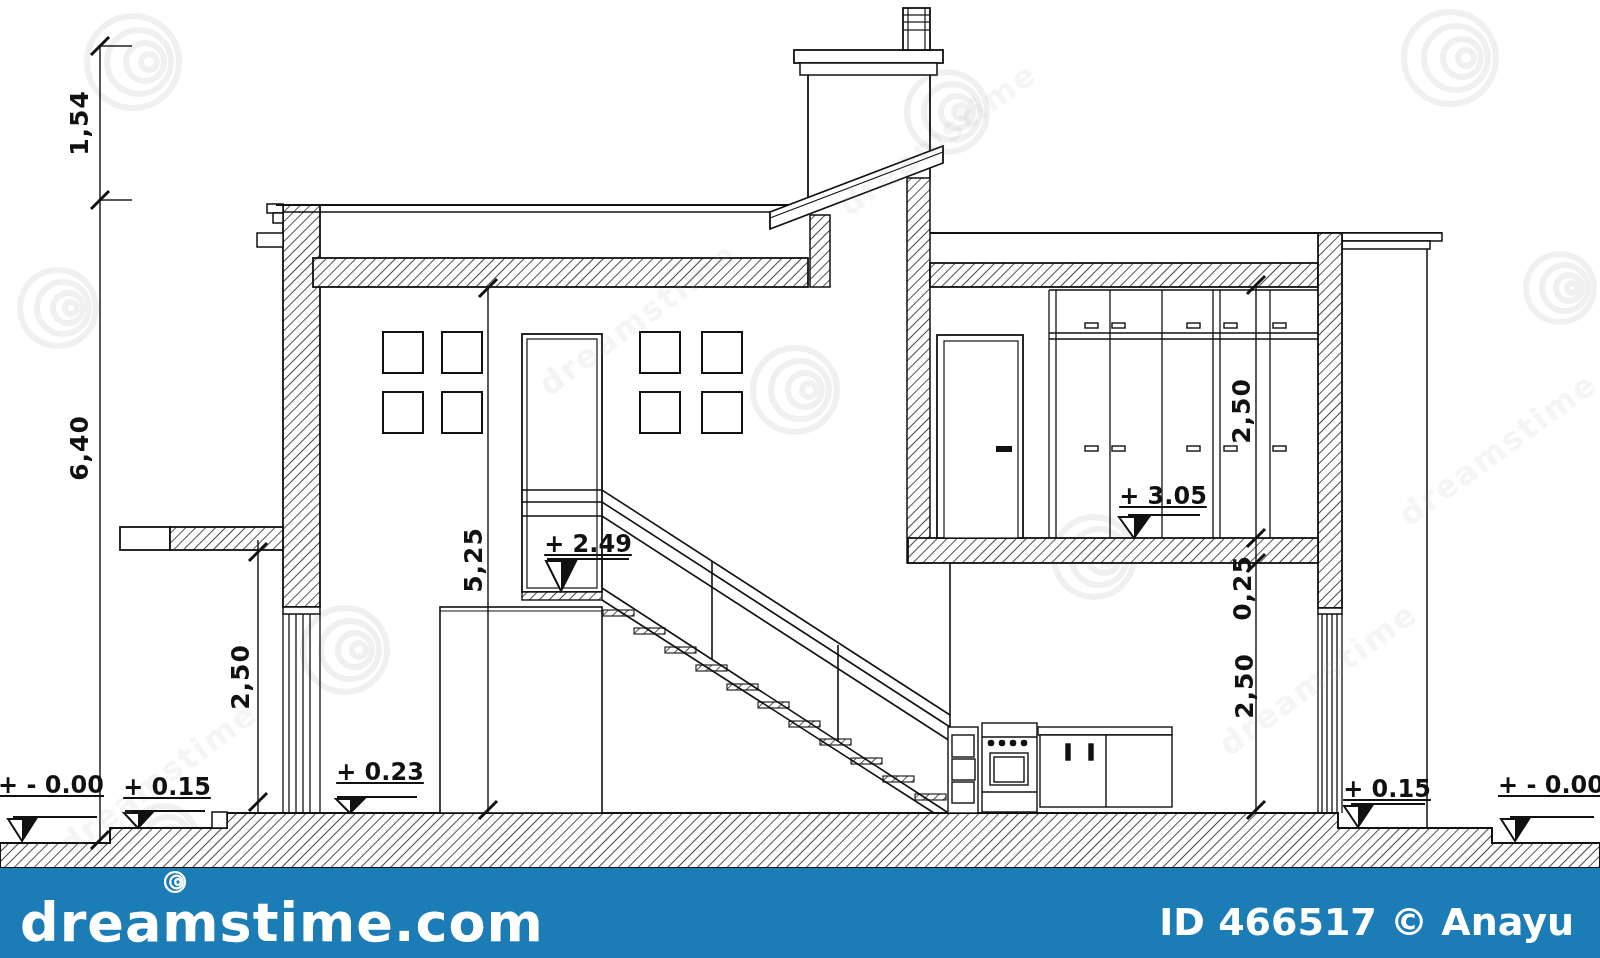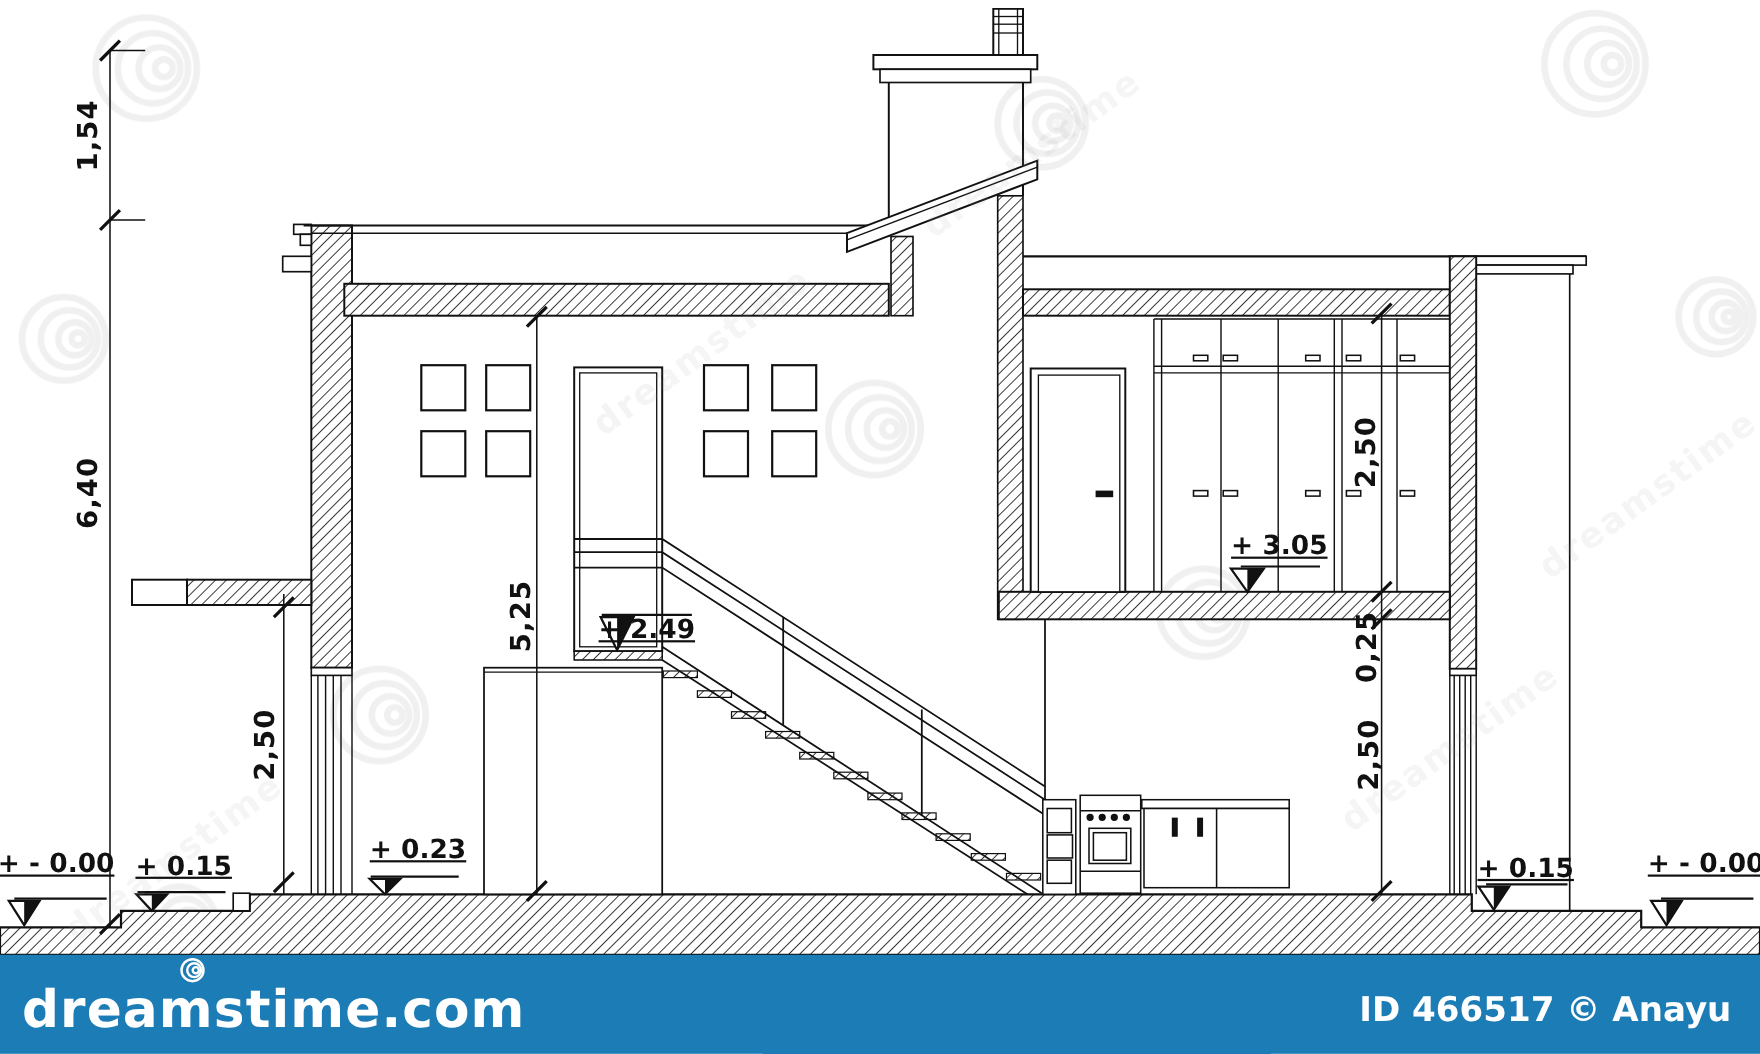--- a/index.html
+++ b/index.html
@@ -7,24 +7,24 @@
           font-family:"DejaVu Sans","Liberation Sans",sans-serif;}
   svg.draw{position:absolute;left:0;top:0;}
   .dim{position:absolute;width:120px;text-align:center;font-weight:bold;font-size:25px;color:#111;
        letter-spacing:1px;line-height:30px;}
   .vdim{transform:rotate(-90deg);}
   .lvl{position:absolute;width:140px;text-align:center;font-weight:bold;font-size:24px;color:#111;
        white-space:nowrap;line-height:28px;text-decoration:underline;}
   .wm-text{position:absolute;color:#9a9a9a;opacity:0.10;font-size:32px;font-weight:bold;
            transform:rotate(-36deg);letter-spacing:2px;pointer-events:none;}
   .bluebar{position:absolute;left:0;top:868px;width:1600px;height:90px;}
-  .logo{position:absolute;left:20px;top:891px;color:#fff;font-size:47px;font-weight:bold;
+  .logo{position:absolute;left:20px;top:891px;color:#fff;font-size:54px;font-weight:bold;
         letter-spacing:1px;}
   .logo-spiral{position:absolute;left:163px;top:869px;}
-  .credit{position:absolute;right:26px;top:900px;color:#fff;font-size:31px;font-weight:bold;}
+  .credit{position:absolute;right:26px;top:900px;color:#fff;font-size:38px;font-weight:bold;}
 </style>
 </head>
 <body>
 
 <div class="canvas">
 
   <svg class="draw" width="1600" height="958" viewBox="0 0 1600 958">
     <defs>
       <pattern id="hatch" width="7" height="7" patternUnits="userSpaceOnUse" patternTransform="rotate(45)">
         <rect width="7" height="7" fill="#ffffff"></rect>
@@ -326,21 +326,21 @@
   <div class="dim vdim" style="left:20px;top:433px;">6,40</div>
   <div class="dim vdim" style="left:181px;top:662px;">2,50</div>
   <div class="dim vdim" style="left:414px;top:545px;">5,25</div>
   <div class="dim vdim" style="left:1182px;top:396px;">2,50</div>
   <div class="dim vdim" style="left:1183px;top:573px;">0,25</div>
   <div class="dim vdim" style="left:1185px;top:671px;">2,50</div>
 
   <div class="lvl" style="left:-19px;top:771px;">+ - 0.00</div>
   <div class="lvl" style="left:97px;top:773px;">+ 0.15</div>
   <div class="lvl" style="left:310px;top:758px;">+ 0.23</div>
-  <div class="lvl" style="left:518px;top:558px;">+ 2.49</div>
+  <div class="lvl" style="left:518px;top:530px;">+ 2.49</div>
   <div class="lvl" style="left:1093px;top:482px;">+ 3.05</div>
   <div class="lvl" style="left:1317px;top:775px;">+ 0.15</div>
   <div class="lvl" style="left:1481px;top:771px;">+ - 0.00</div>
 
   <div class="bluebar" style="background: rgb(28, 124, 181);"></div>
   <div class="logo">dreamstime.com</div>
   <svg class="logo-spiral" width="26" height="26">
     <g stroke="#fff" fill="none" stroke-width="2.2">
       <circle cx="12" cy="13" r="10"></circle>
         <circle cx="13.5" cy="13" r="6.3"></circle>

